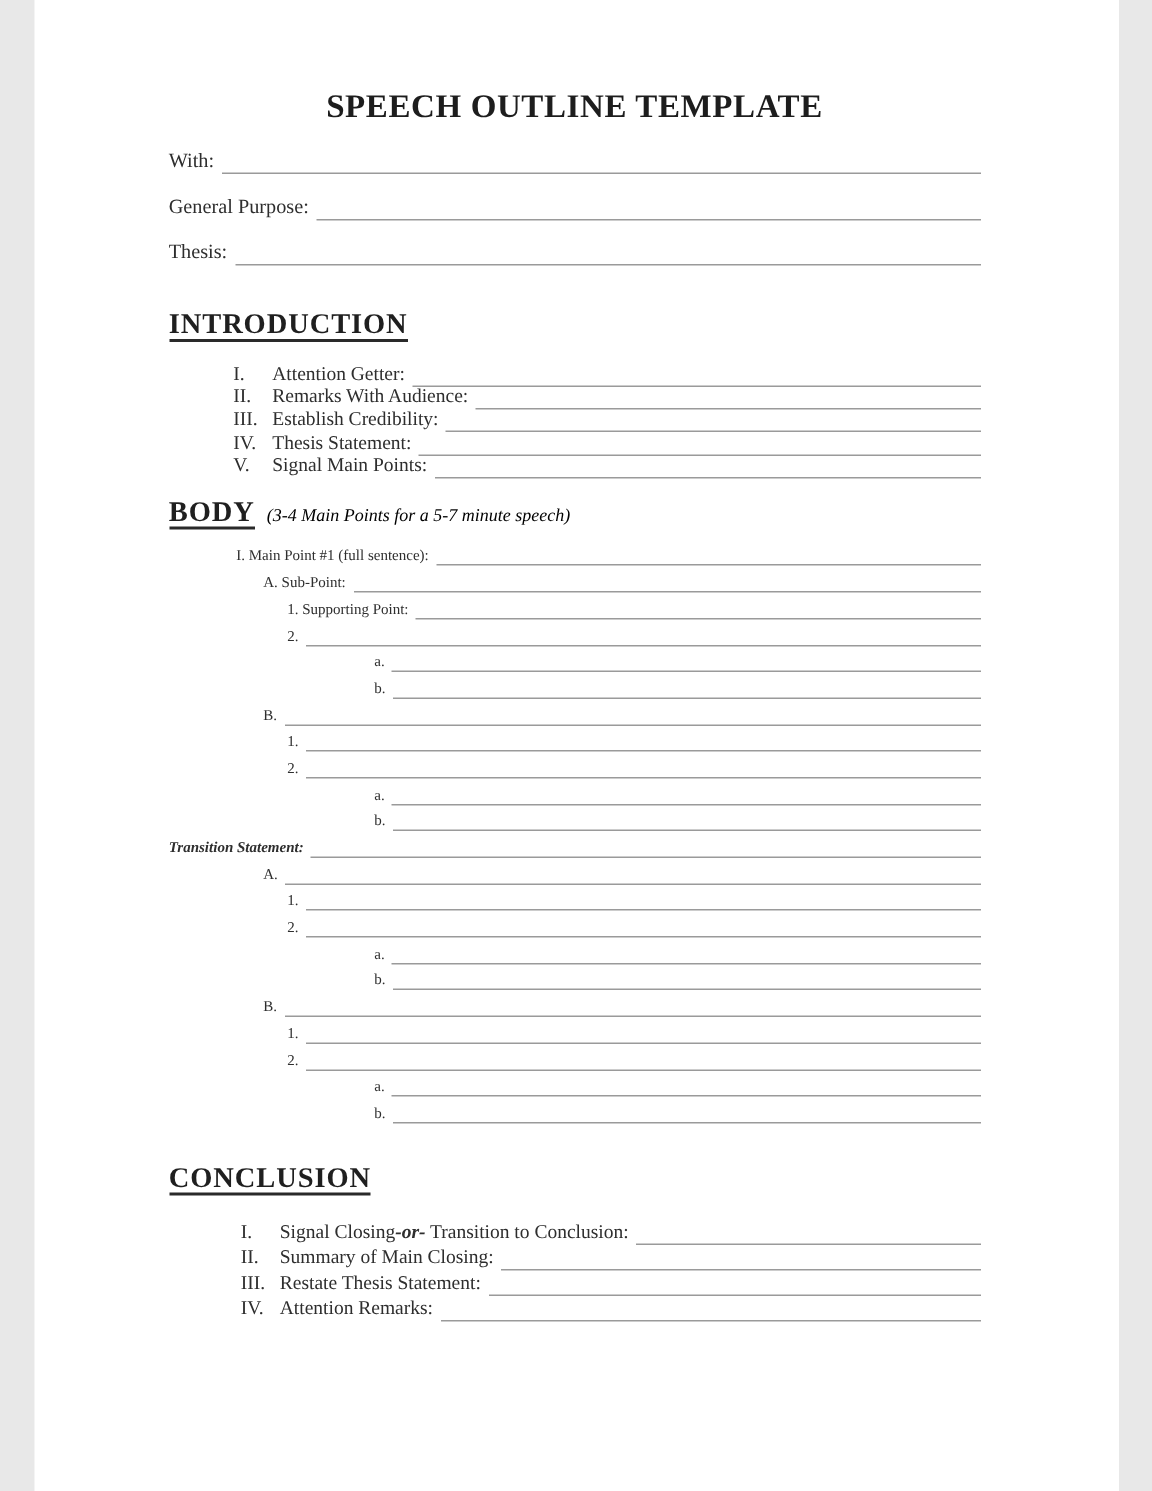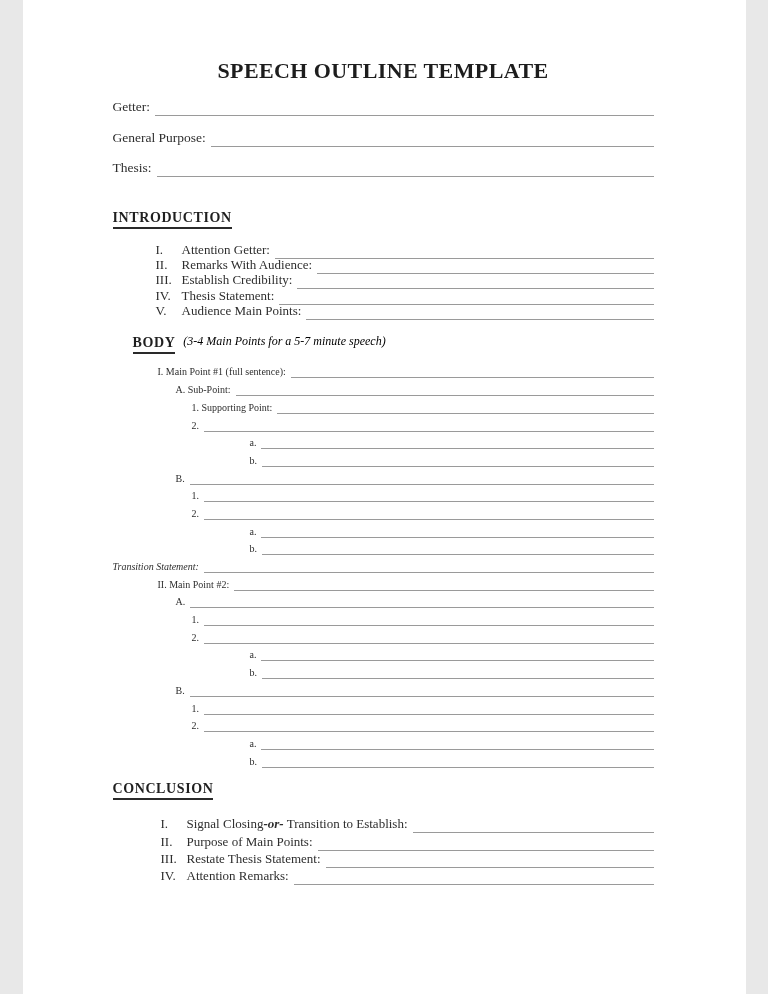--- a/index.html
+++ b/index.html
@@ -39,30 +39,30 @@
   }
   .blank::after { content: "\00a0"; }
 
   
   .top-fields { margin-top: 15px; }
   .top-fields .frow { height: 30.5px; }
 
   
   .sec-heading {
     display: inline-block;
-    font-size: 14px;
+    font-size: 19px;
     font-weight: 700;
     letter-spacing: 0.6px;
     color: #1f1f1f;
     border-bottom: 2px solid #2a2a2a;
     padding-bottom: 1px;
     line-height: 17px;
   }
   .heading-row { margin-top: 0; }
-  .body-heading-row { display: flex; align-items: flex-start; margin-left: 20px; }
+  .body-heading-row { display: flex; align-items: center; }
   .body-note {
     font-style: italic;
     font-size: 12px;
     margin-left: 8px;
     color: #000000;
   }
 
   
   .rlist { margin-top: 13px; }
   .rlist .frow { height: 15.4px; font-size: 13px; }
@@ -73,42 +73,42 @@
     white-space: pre;
   }
   .clist { margin-top: 16px; }
   .clist .frow { height: 17.3px; font-size: 13px; }
   .clist .num { padding-left: 48px; }
   .or-em { font-weight: 700; font-style: italic; }
 
   
   .outline { margin-top: 12px; }
   .outline .frow { height: 17.7px; font-size: 10px; }
-  .ind0 { padding-left: 0; }
+  .ind0 { padding-left: 0; font-weight: bold; }
   .ind1 { padding-left: 45px; }
   .ind2 { padding-left: 63px; }
   .ind3 { padding-left: 79px; }
   .ind4 { padding-left: 137px; }
   .italic .lbl { font-style: italic; }
 
   .sec { margin-top: 0; }
   .sec-intro   { margin-top: 17px; }
   .sec-body    { margin-top: 16px; }
-  .sec-concl   { margin-top: 6px; }
+  .sec-concl   { margin-top: 22px; }
 </style>
 </head>
 <body>
 
 <div class="page">
 
   <div class="doc-title">SPEECH OUTLINE TEMPLATE</div>
 
   <div class="top-fields">
     <div class="frow">
-      <span class="lbl">Getter:</span>
+      <span class="lbl">With:</span>
       <span class="blank"></span>
     </div>
     <div class="frow">
       <span class="lbl">General Purpose:</span>
       <span class="blank"></span>
     </div>
     <div class="frow">
       <span class="lbl">Thesis:</span>
       <span class="blank"></span>
     </div>
@@ -134,21 +134,21 @@
         <span class="lbl">Establish Credibility:</span>
         <span class="blank"></span>
       </div>
       <div class="frow">
         <span class="num">IV.</span>
         <span class="lbl">Thesis Statement:</span>
         <span class="blank"></span>
       </div>
       <div class="frow">
         <span class="num">V.</span>
-        <span class="lbl">Audience Main Points:</span>
+        <span class="lbl">Signal Main Points:</span>
         <span class="blank"></span>
       </div>
     </div>
   </div>
 
   <div class="sec sec-body">
     <div class="body-heading-row">
       <span class="sec-heading">BODY</span>
       <span class="body-note">(3-4 Main Points for a 5-7 minute speech)</span>
     </div>
@@ -194,24 +194,20 @@
           <span class="blank"></span>
         </div>
       <div class="frow ind4">
           <span class="lbl">b.</span>
           <span class="blank"></span>
         </div>
       <div class="frow ind0 italic">
           <span class="lbl">Transition Statement:</span>
           <span class="blank"></span>
         </div>
-      <div class="frow ind1">
-          <span class="lbl">II. Main Point #2:</span>
-          <span class="blank"></span>
-        </div>
       <div class="frow ind2">
           <span class="lbl">A.</span>
           <span class="blank"></span>
         </div>
       <div class="frow ind3">
           <span class="lbl">1.</span>
           <span class="blank"></span>
         </div>
       <div class="frow ind3">
           <span class="lbl">2.</span>
@@ -250,26 +246,26 @@
 
   <div class="sec sec-concl">
     <div class="heading-row">
       <span class="sec-heading">CONCLUSION</span>
     </div>
     <div class="rlist clist">
       <div class="frow">
         <span class="num">I.</span>
         <span class="lbl">Signal Closing</span>
           <span class="lbl or-em">-or-</span>
-          <span class="lbl"> Transition to Establish:</span>
+          <span class="lbl"> Transition to Conclusion:</span>
         <span class="blank"></span>
       </div>
       <div class="frow">
         <span class="num">II.</span>
-        <span class="lbl">Purpose of Main Points:</span>
+        <span class="lbl">Summary of Main Closing:</span>
         <span class="blank"></span>
       </div>
       <div class="frow">
         <span class="num">III.</span>
         <span class="lbl">Restate Thesis Statement:</span>
         <span class="blank"></span>
       </div>
       <div class="frow">
         <span class="num">IV.</span>
         <span class="lbl">Attention Remarks:</span>

